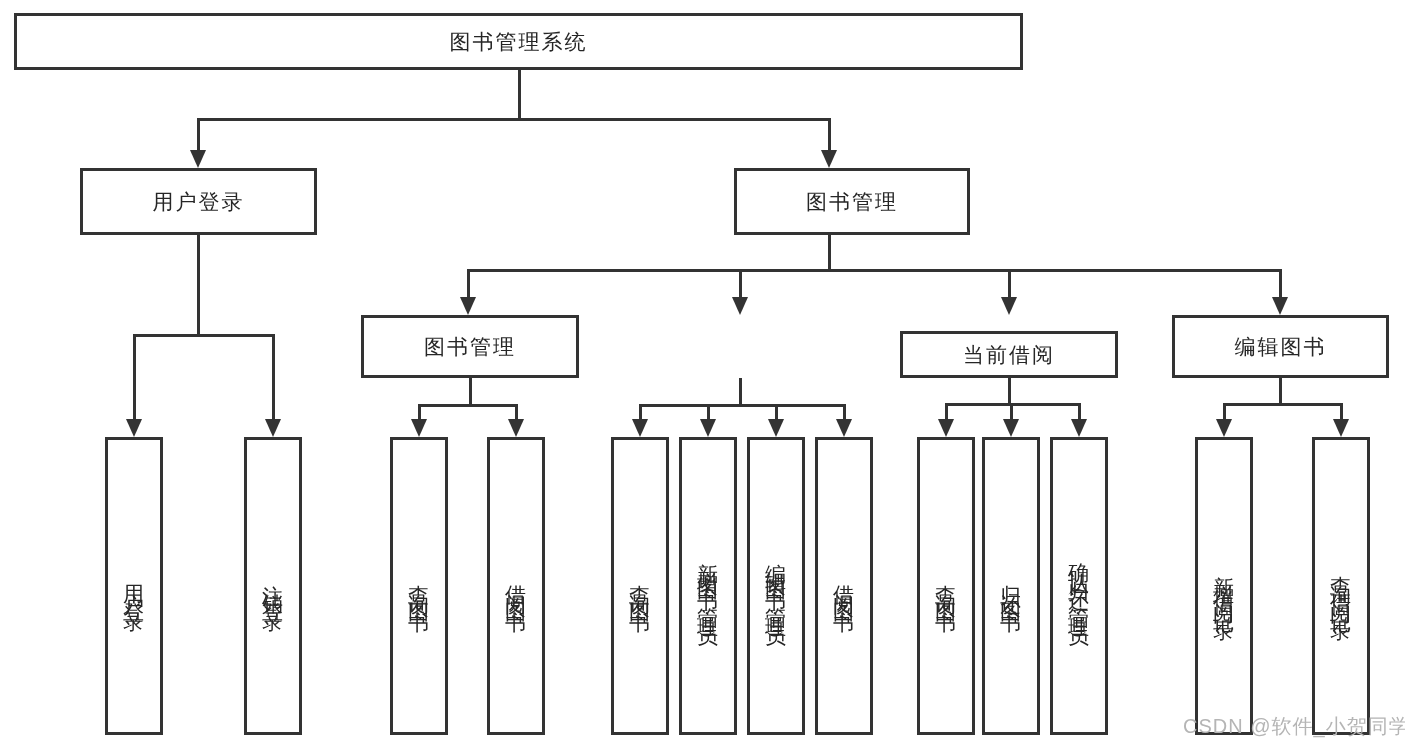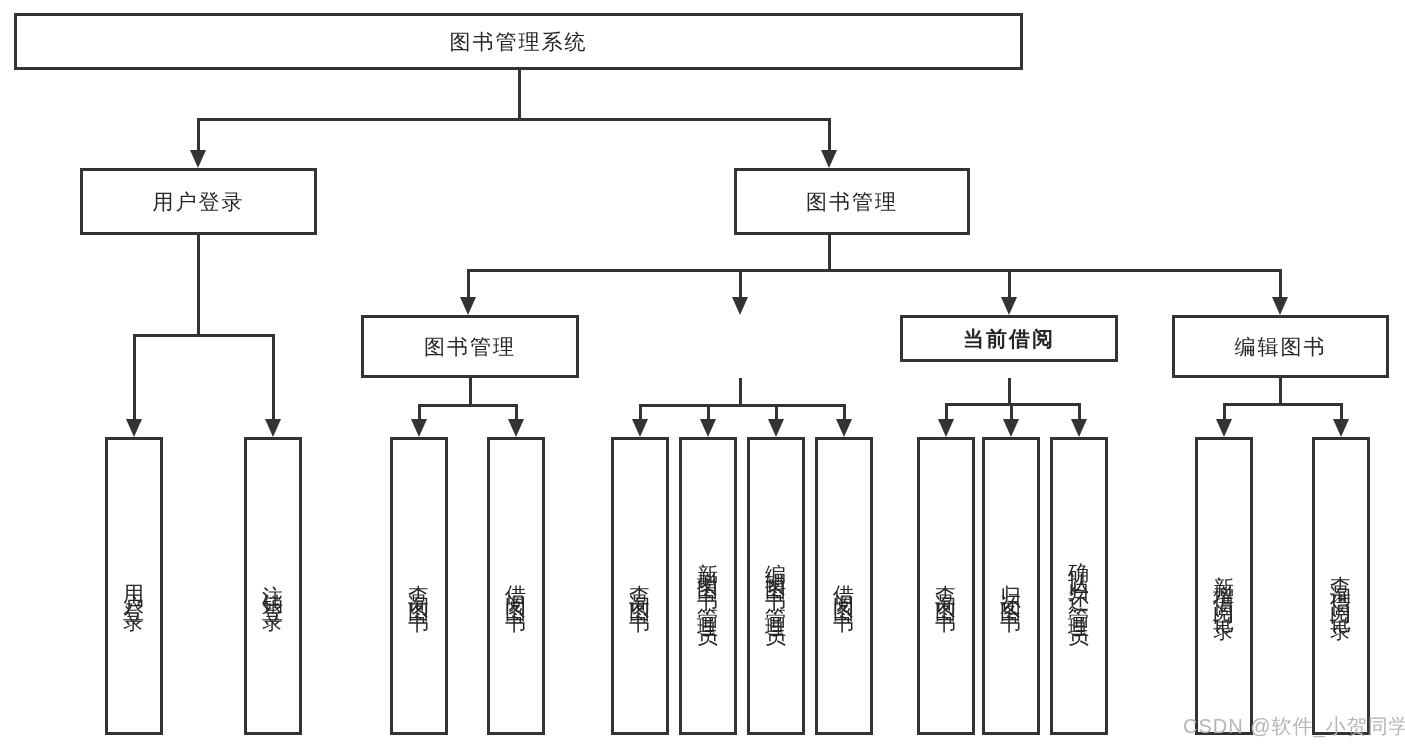--- a/index.html
+++ b/index.html
@@ -73,21 +73,21 @@
     <div class="line" style="left:1279px; top:269px; width:3px; height:30px;"></div>
     <div class="arrow" style="left:460px; top:297px;"></div>
     <div class="arrow" style="left:732px; top:297px;"></div>
     <div class="arrow" style="left:1001px; top:297px;"></div>
     <div class="arrow" style="left:1272px; top:297px;"></div>
   </div>
 
   <div class="box" style="left:361px; top:315px; width:218px; height:63px;">
     <span class="hlabel">图书管理</span>
   </div>
-  <div class="box" style="left:900px; top:315px; width:218px; height:47px;font-weight:bold;">
+  <div class="box" style="left:900px; top:331px; width:218px; height:47px;">
     <span class="hlabel">当前借阅</span>
   </div>
   <div class="box" style="left:1172px; top:315px; width:217px; height:63px;">
     <span class="hlabel">编辑图书</span>
   </div>
 
   <div>
     <div class="line" style="left:469px; top:378px; width:3px; height:28px;"></div>
     <div class="line" style="left:418px; top:404px; width:100px; height:3px;"></div>
     <div class="line" style="left:418px; top:404px; width:3px; height:17px;"></div>

